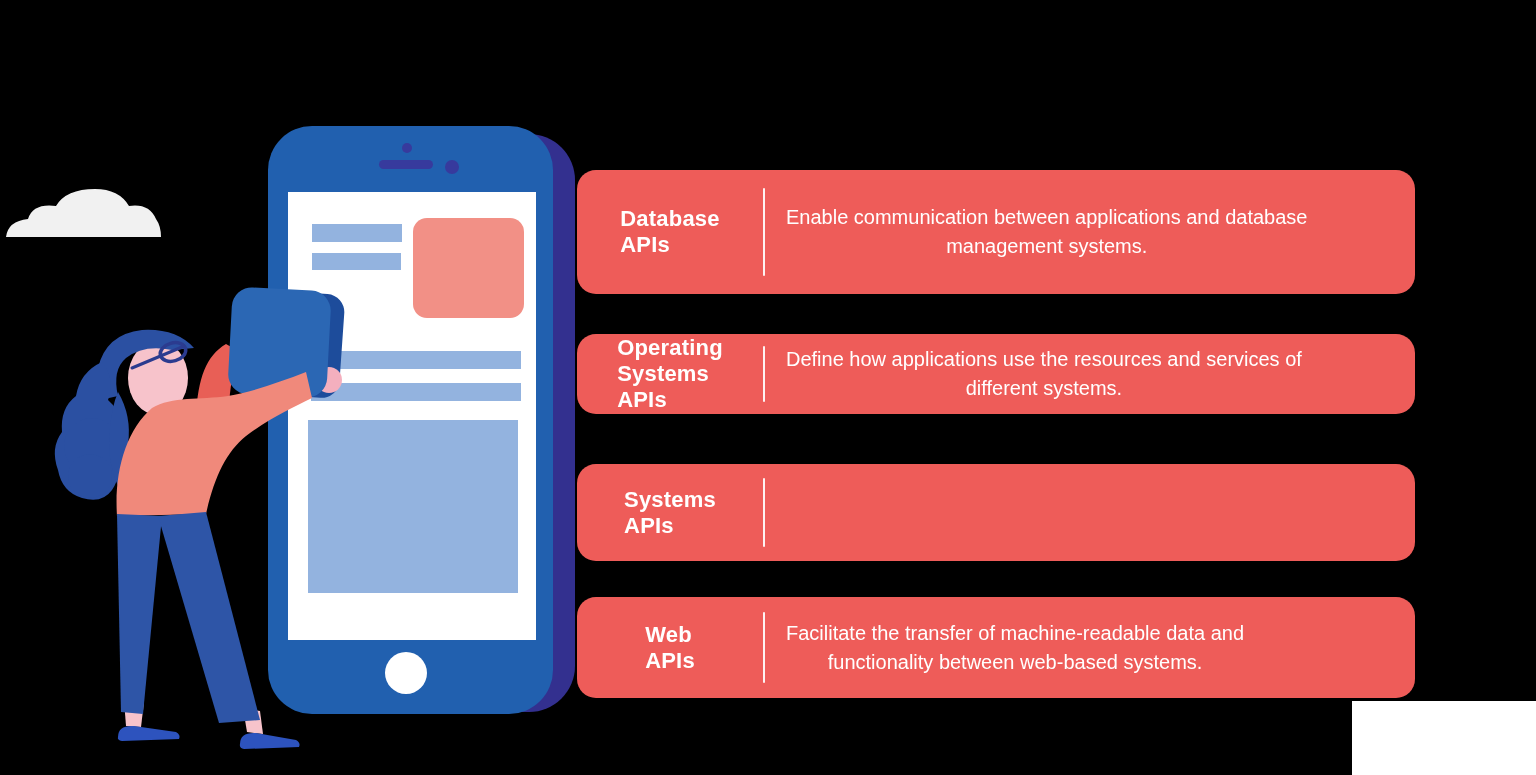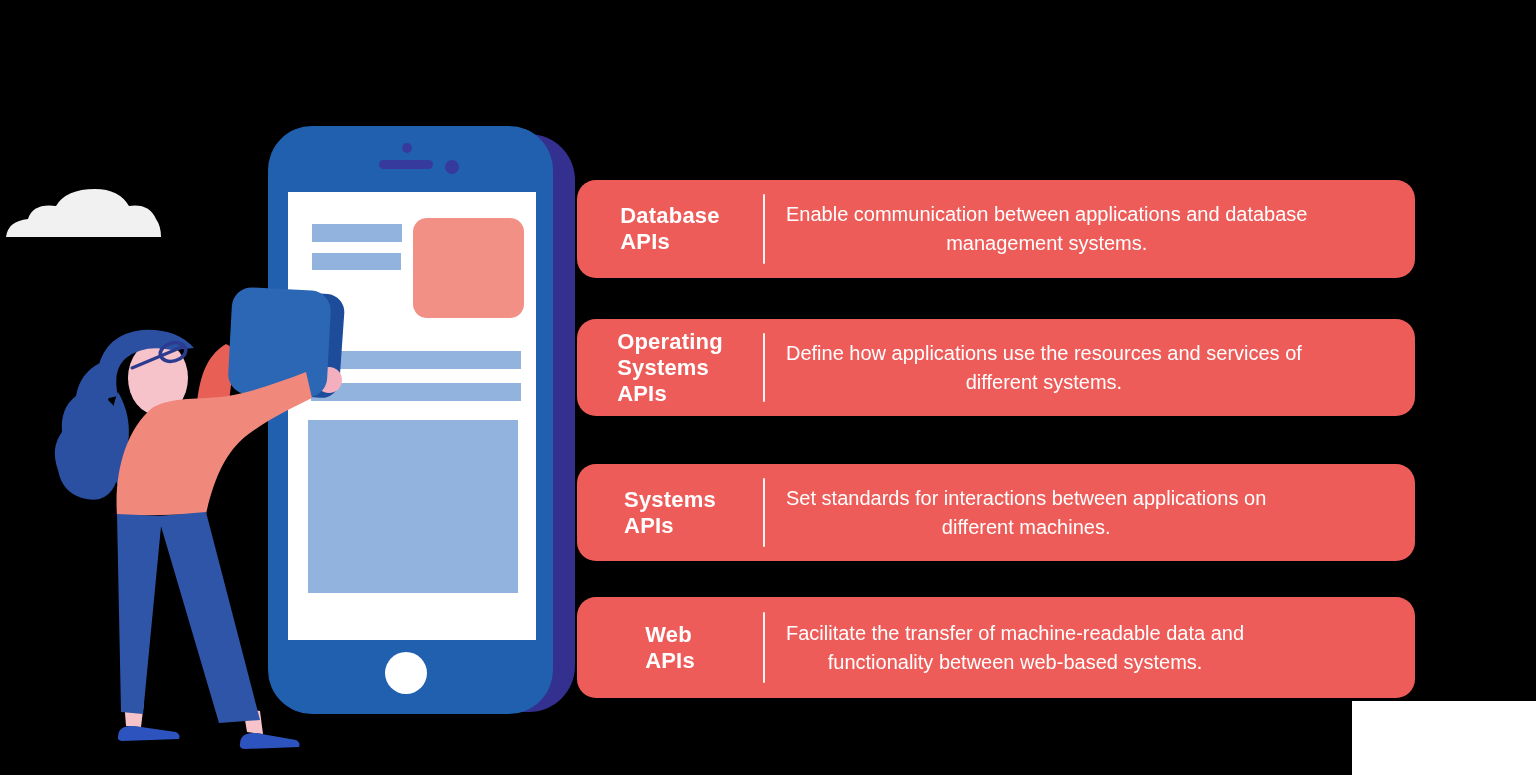--- a/index.html
+++ b/index.html
@@ -113,49 +113,47 @@
       <path class="fill-skin" d="M124 700 L144 702 L141 727 L126 726 Z"></path>
       <path class="fill-skin" d="M243 708 L260 711 L263 734 L247 732 Z"></path>
       <path class="fill-pants" d="M117 514 L162 516 L143 714 L121 712 Z"></path>
       <path class="fill-pants" d="M158 516 L206 512 L260 720 L219 723 Z"></path>
 
       <path class="fill-shoe" d="M118 737 Q118 725 134 726 L176 732 Q181 735 179 739 L122 741 Q117 740 118 737 Z"></path>
       <path class="fill-shoe" d="M240 744 Q240 732 256 733 L296 740 Q301 743 299 747 L244 749 Q239 748 240 744 Z"></path>
     </g>
   </svg>
 
-  <div class="card" style="top:180px;height:98px">
+  <div class="card" style="top:170px;height:124px">
     <div class="card-title">
       <span>Database
 APIs</span>
     </div>
     <div class="card-divider"></div>
     <div class="card-desc">Enable communication between applications and database
 management systems.</div>
   </div>
 
-  <div class="card" style="top:319px;height:97px">
+  <div class="card" style="top:334px;height:80px">
     <div class="card-title">
       <span>Operating
 Systems
 APIs</span>
     </div>
     <div class="card-divider"></div>
     <div class="card-desc">Define how applications use the resources and services of
 different systems.</div>
   </div>
 
   <div class="card" style="top:464px;height:97px">
     <div class="card-title">
       <span>Systems
 APIs</span>
     </div>
     <div class="card-divider"></div>
-    <div class="card-desc">Set standards for interactions between applications on
-different machines.</div>
   </div>
 
   <div class="card" style="top:597px;height:101px">
     <div class="card-title">
       <span>Web
 APIs</span>
     </div>
     <div class="card-divider"></div>
     <div class="card-desc">Facilitate the transfer of machine-readable data and
 functionality between web-based systems.</div>

